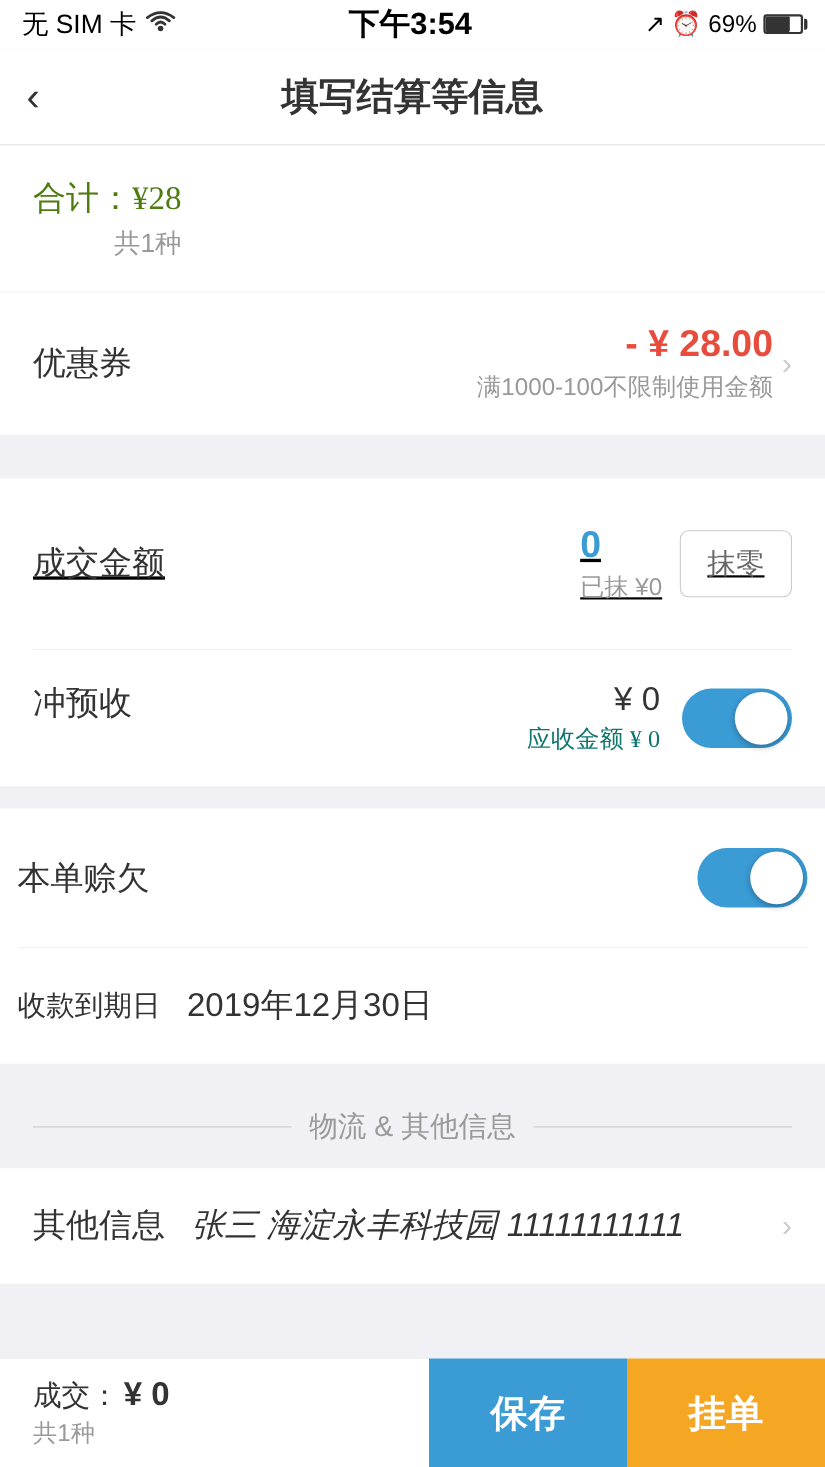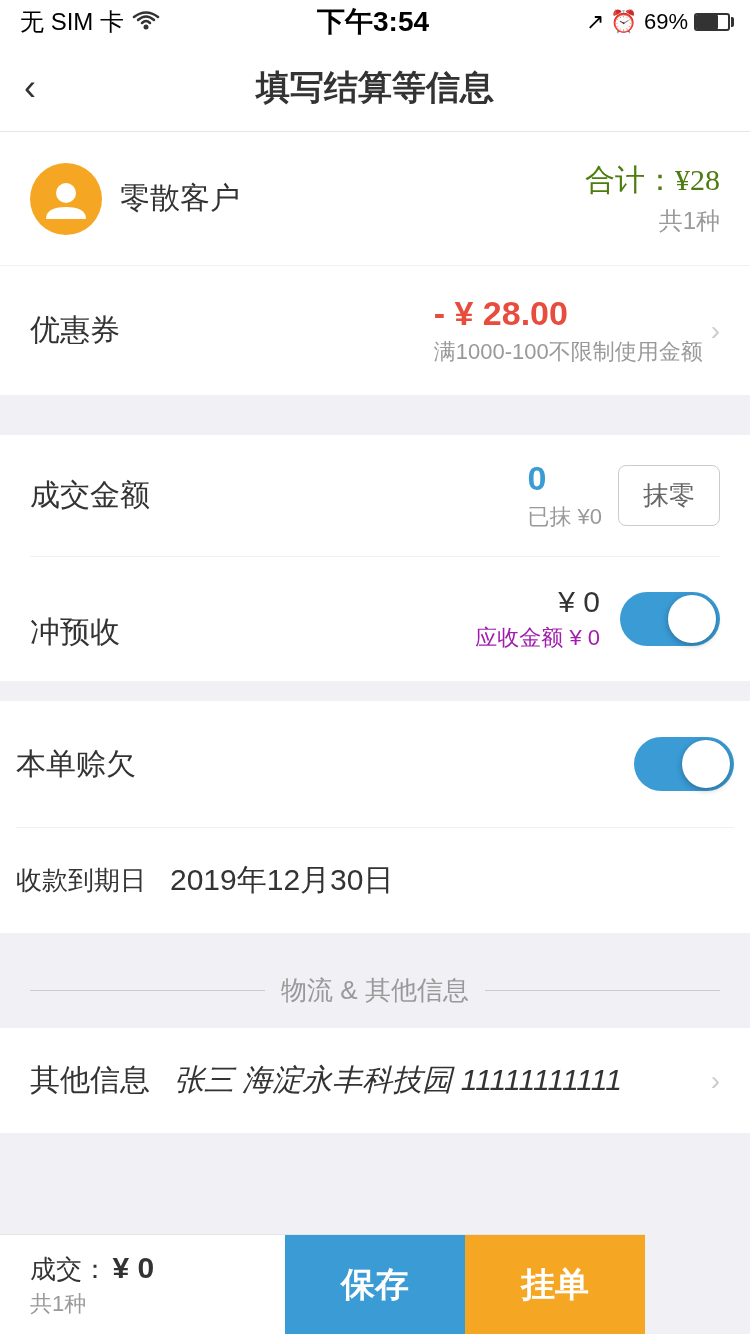--- a/index.html
+++ b/index.html
@@ -125,21 +125,21 @@
     .coupon-label {
       font-size: 30px;
       color: #333;
     }
     .coupon-right {
       display: flex;
       align-items: center;
       gap: 8px;
     }
     .coupon-value-block {
-      text-align: left;
+      text-align: right;
     }
     .coupon-amount {
       font-size: 34px;
       color: #e74c3c;
       font-weight: 600;
     }
     .coupon-desc {
       font-size: 22px;
       color: #999;
       margin-top: 4px;
@@ -157,22 +157,23 @@
 
     
     .deal-section {
       background: #fff;
       padding: 0 30px;
     }
     .deal-row {
       display: flex;
       align-items: center;
       justify-content: space-between;
-      padding: 24px 0;
+      padding: 41px 0;
       border-bottom: 1px solid #f0f0f0;
+      text-decoration: underline;
     }
     .deal-row:last-child { border-bottom: none; }
     .deal-label {
       font-size: 30px;
       color: #333;
     }
     .deal-right {
       display: flex;
       align-items: center;
       gap: 16px;
@@ -194,21 +195,21 @@
       padding: 12px 24px;
       font-size: 26px;
       color: #666;
       background: #fff;
       cursor: pointer;
     }
 
     
     .advance-row {
       display: flex;
-      align-items: flex-end;
+      align-items: flex-start;
       justify-content: space-between;
       padding: 28px 0;
     }
     .advance-label {
       font-size: 30px;
       color: #333;
     }
     .advance-right {
       display: flex;
       align-items: center;
@@ -217,22 +218,23 @@
     .advance-values {
       text-align: right;
     }
     .advance-amount {
       font-size: 30px;
       color: #333;
       font-weight: 500;
     }
     .advance-sub {
       font-size: 22px;
-      color: #a21caf;
+      color: #0f766e;
       margin-top: 4px;
+      font-family: Liberation Serif, serif;
     }
 
     
     .toggle {
       width: 100px; height: 54px;
       background: #3a9bd5;
       border-radius: 27px;
       position: relative;
       cursor: pointer;
       flex-shrink: 0;
@@ -326,21 +328,21 @@
       color: #333;
       flex: 1;
       font-style: italic;
     }
 
     
     .bottom-bar {
       position: fixed;
       bottom: 0;
       left: 0;
-      width: 645px;
+      width: 750px;
       height: 100px;
       background: #fff;
       display: flex;
       align-items: stretch;
       border-top: 1px solid #e5e5e5;
     }
     .bottom-info {
       flex: 1;
       padding: 0 30px;
       display: flex;
@@ -411,29 +413,20 @@
   </div>
 </div>
 
 <div class="nav-bar">
   <div class="nav-back">‹</div>
   <div class="nav-title">填写结算等信息</div>
 </div>
 
 <div class="section">
   <div class="customer-row">
-    <div class="customer-left">
-      <div class="avatar">
-        <svg class="avatar-icon" viewBox="0 0 48 48">
-          <circle cx="24" cy="18" r="10" fill="#fff"></circle>
-          <path d="M4 44 Q4 32 24 32 Q44 32 44 44" fill="#fff"></path>
-        </svg>
-      </div>
-      <span class="customer-name">零散客户</span>
-    </div>
     <div class="customer-total-right">
       <div class="total-amount">
         <span>合计：</span><span>¥28</span>
       </div>
       <div class="total-count">共1种</div>
     </div>
   </div>
 
   <div class="coupon-row">
     <span class="coupon-label">优惠券</span>

